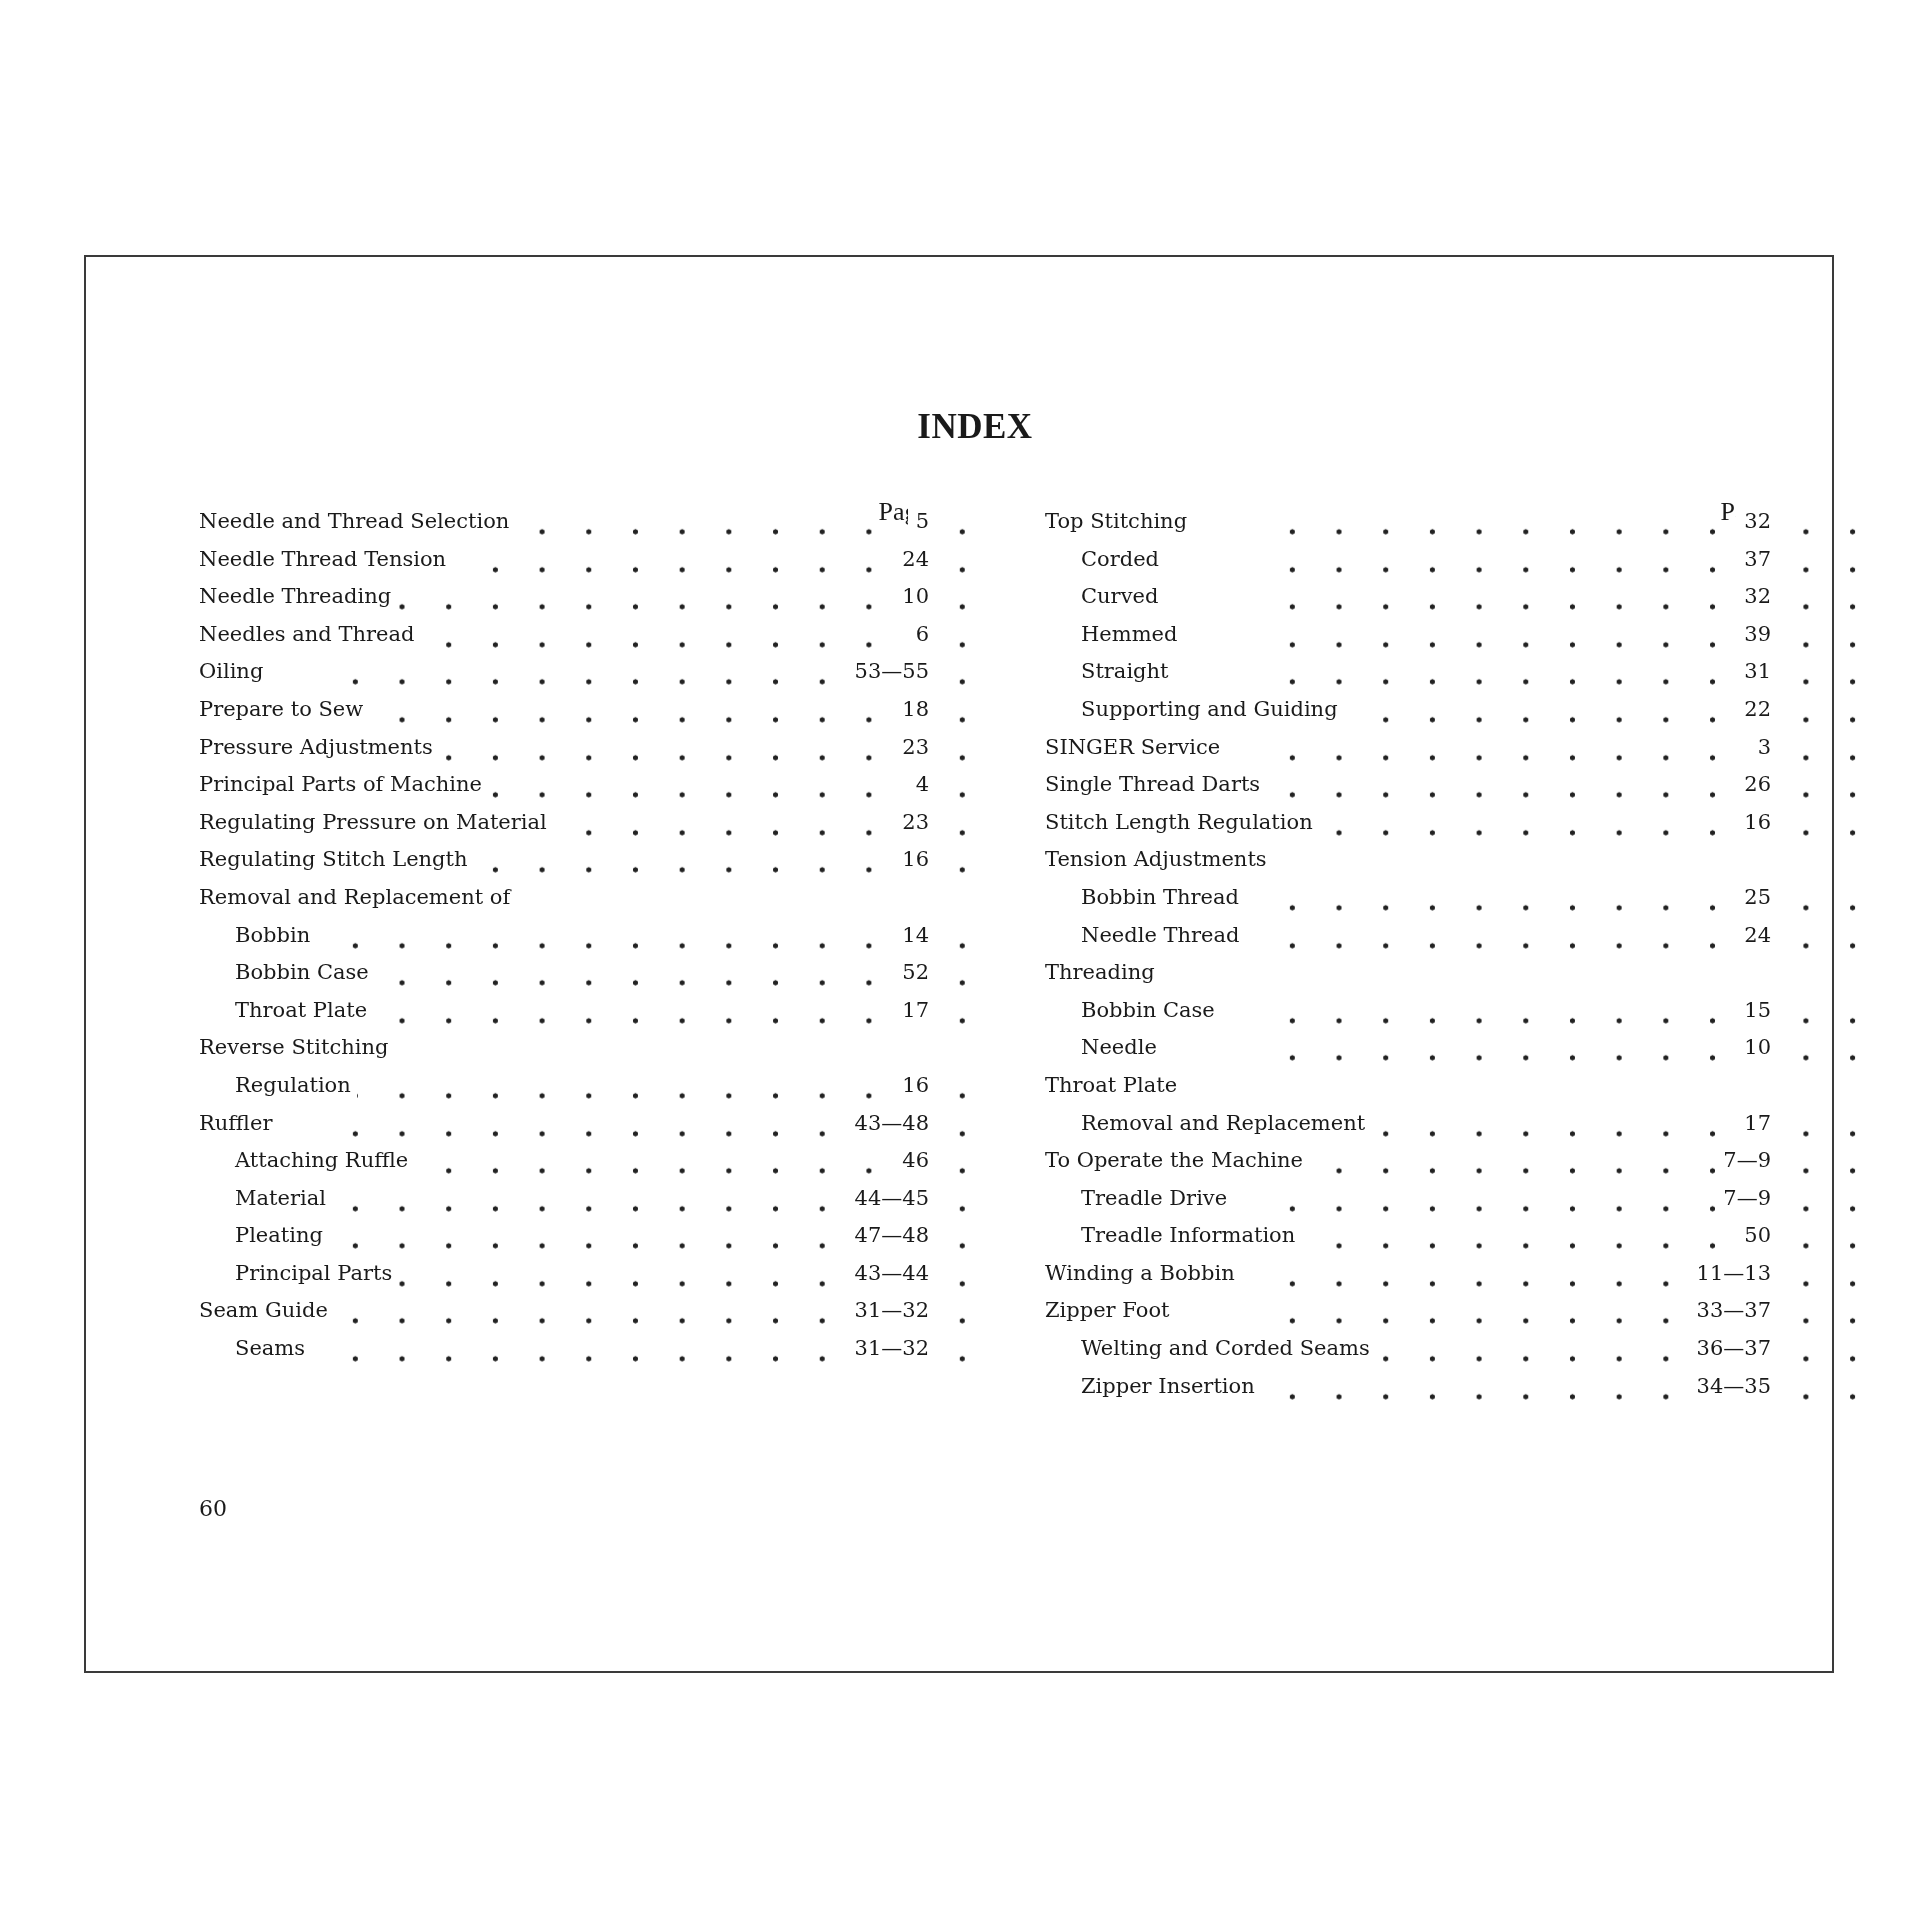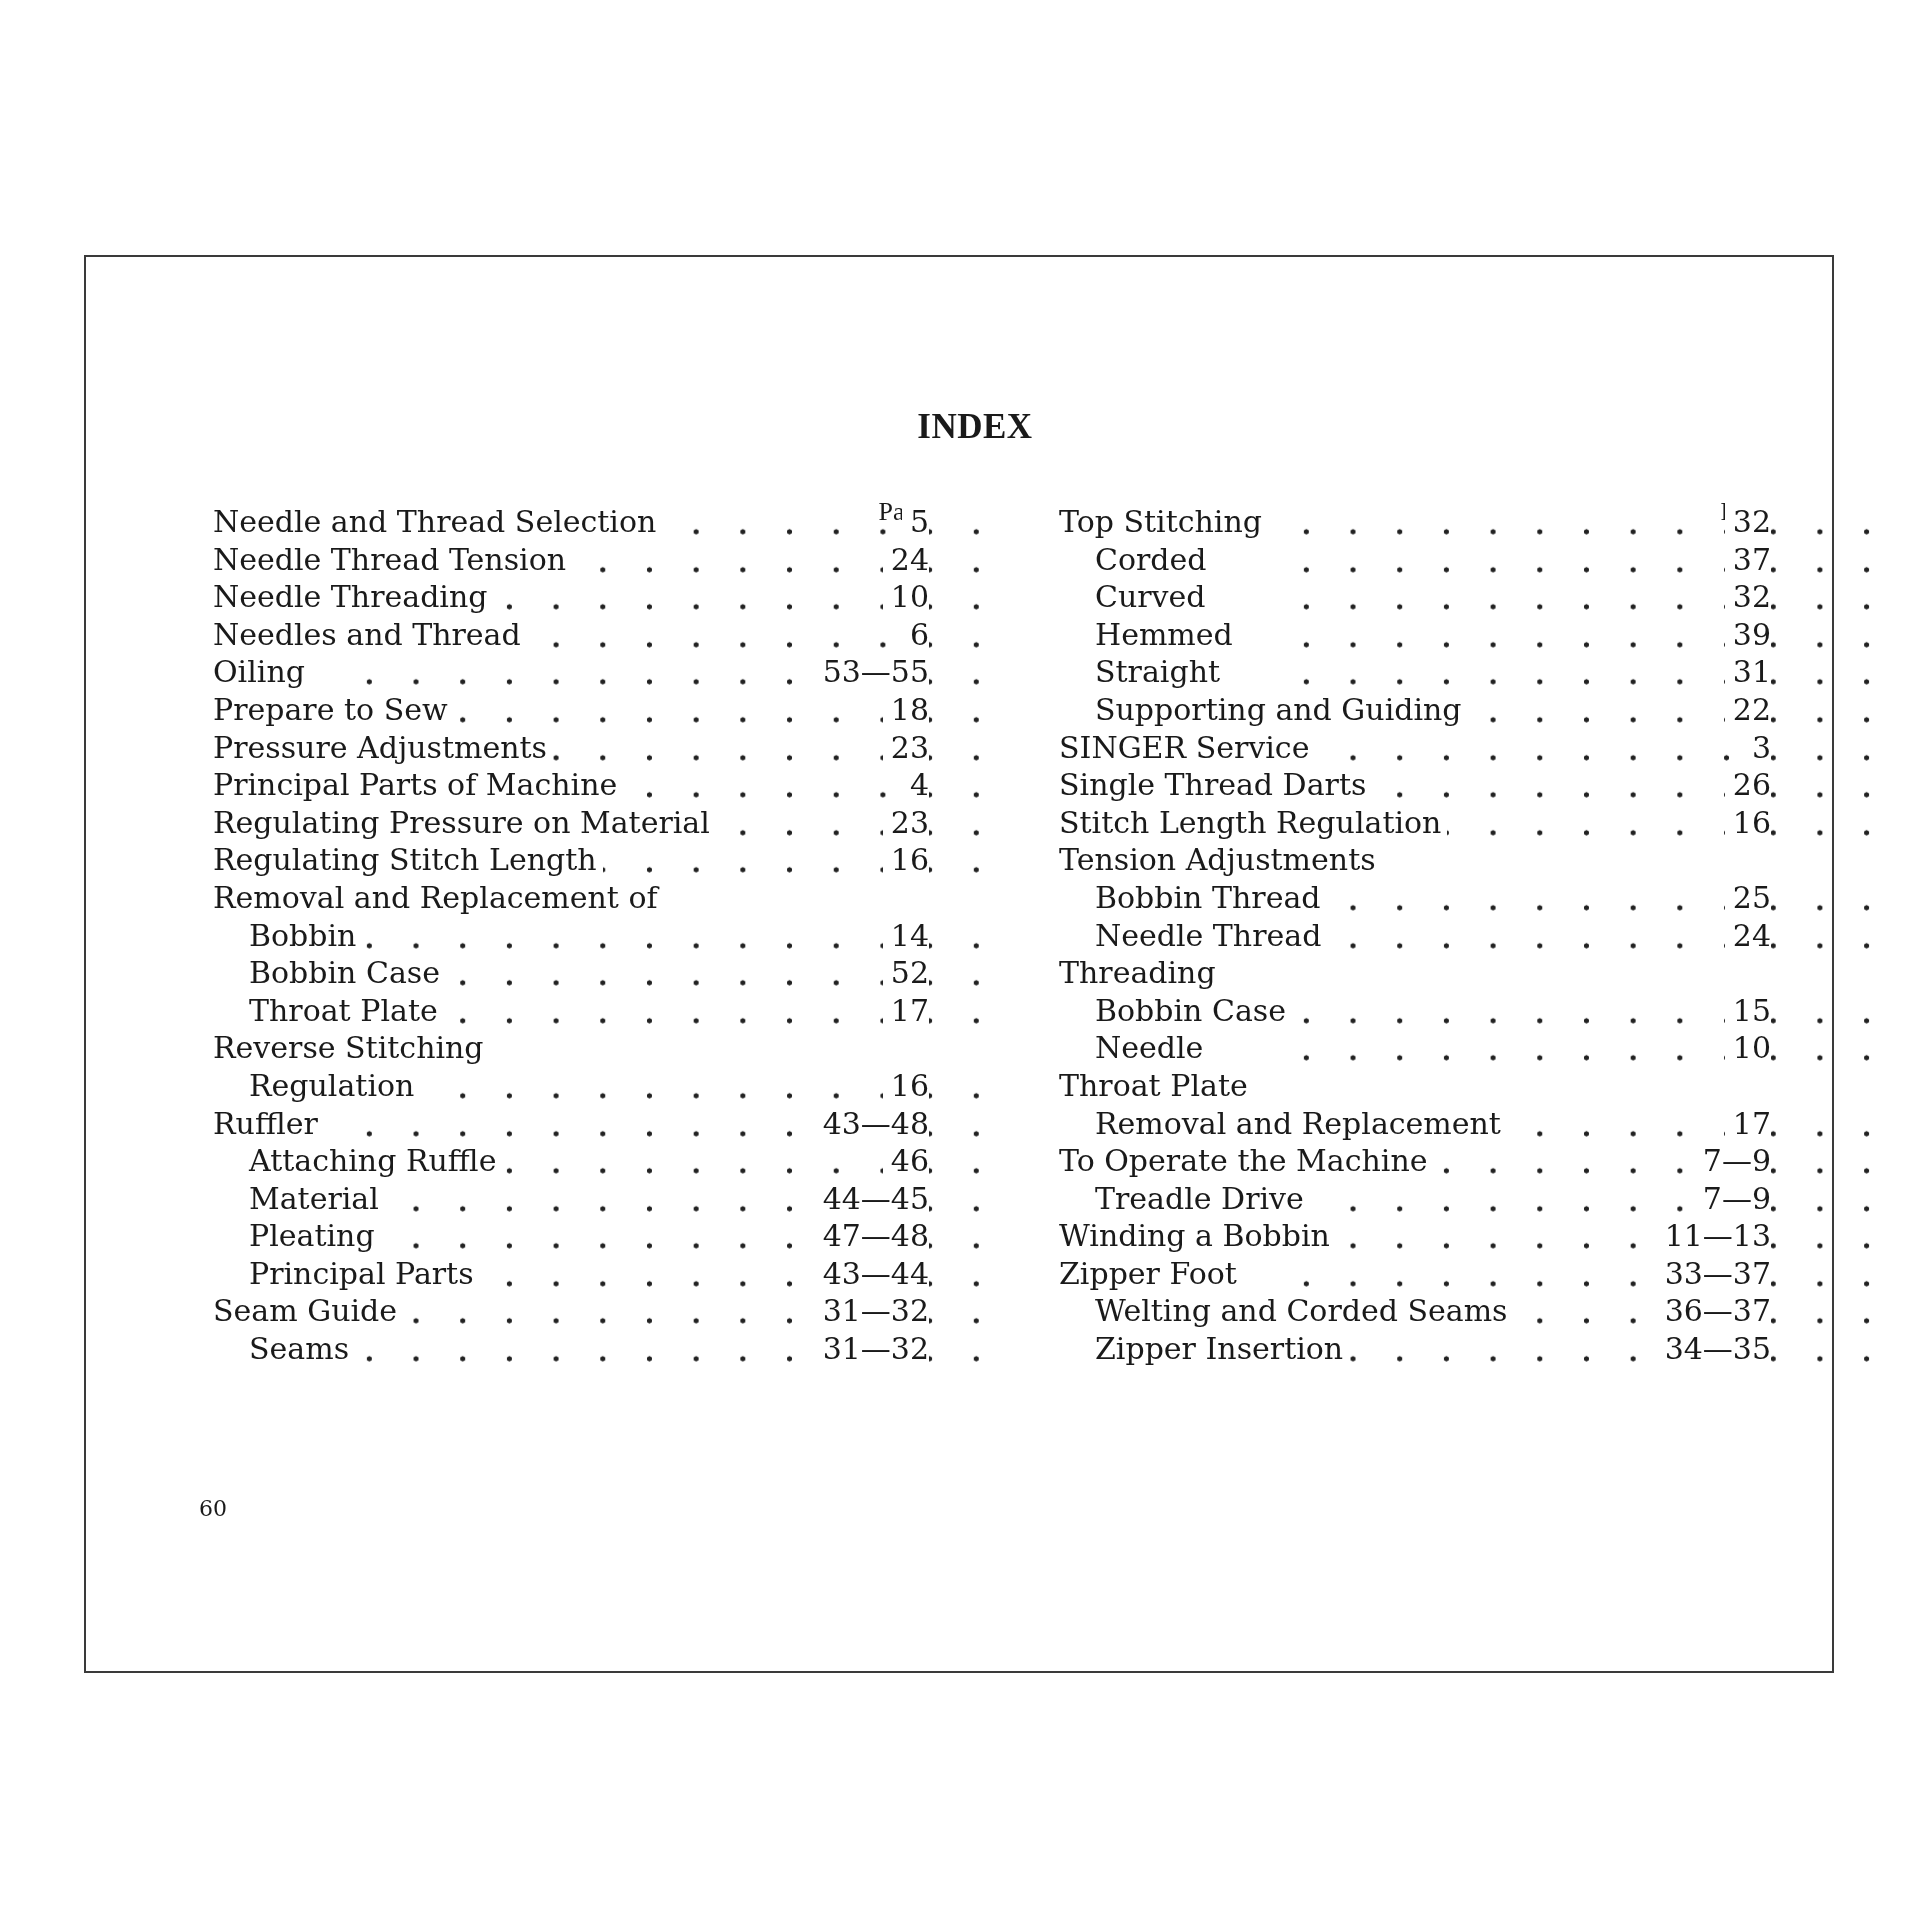--- a/index.html
+++ b/index.html
@@ -55,24 +55,23 @@
       top: 4px;
       font-family: "Liberation Serif", "DejaVu Serif", serif;
       font-weight: normal;
       font-size: 26px;
       line-height: 34px;
       margin-top: 28px;
     }
     .entry {
       position: relative;
       height: 37.6px;
-      font-size: 30px;
+      font-size: 21px;
       line-height: 37.6px;
       white-space: nowrap;
-      margin-left: 14px;
     }
     .entry .label {
       position: absolute;
       left: 0;
       top: 0;
       background: #ffffff;
       padding-right: 6px;
       z-index: 2;
     }
     .entry.sub .label { left: 36px; }
@@ -322,20 +321,25 @@
       <div class="entry">
         <span class="label">To Operate the Machine</span>
         <span class="leader"></span>
         <span class="pages">7—9</span>
       </div>
       <div class="entry sub">
         <span class="label">Treadle Drive</span>
         <span class="leader"></span>
         <span class="pages">7—9</span>
       </div>
+      <div class="entry sub">
+        <span class="label">Treadle Information</span>
+        <span class="leader"></span>
+        <span class="pages">50</span>
+      </div>
       <div class="entry">
         <span class="label">Winding a Bobbin</span>
         <span class="leader"></span>
         <span class="pages">11—13</span>
       </div>
       <div class="entry">
         <span class="label">Zipper Foot</span>
         <span class="leader"></span>
         <span class="pages">33—37</span>
       </div>

